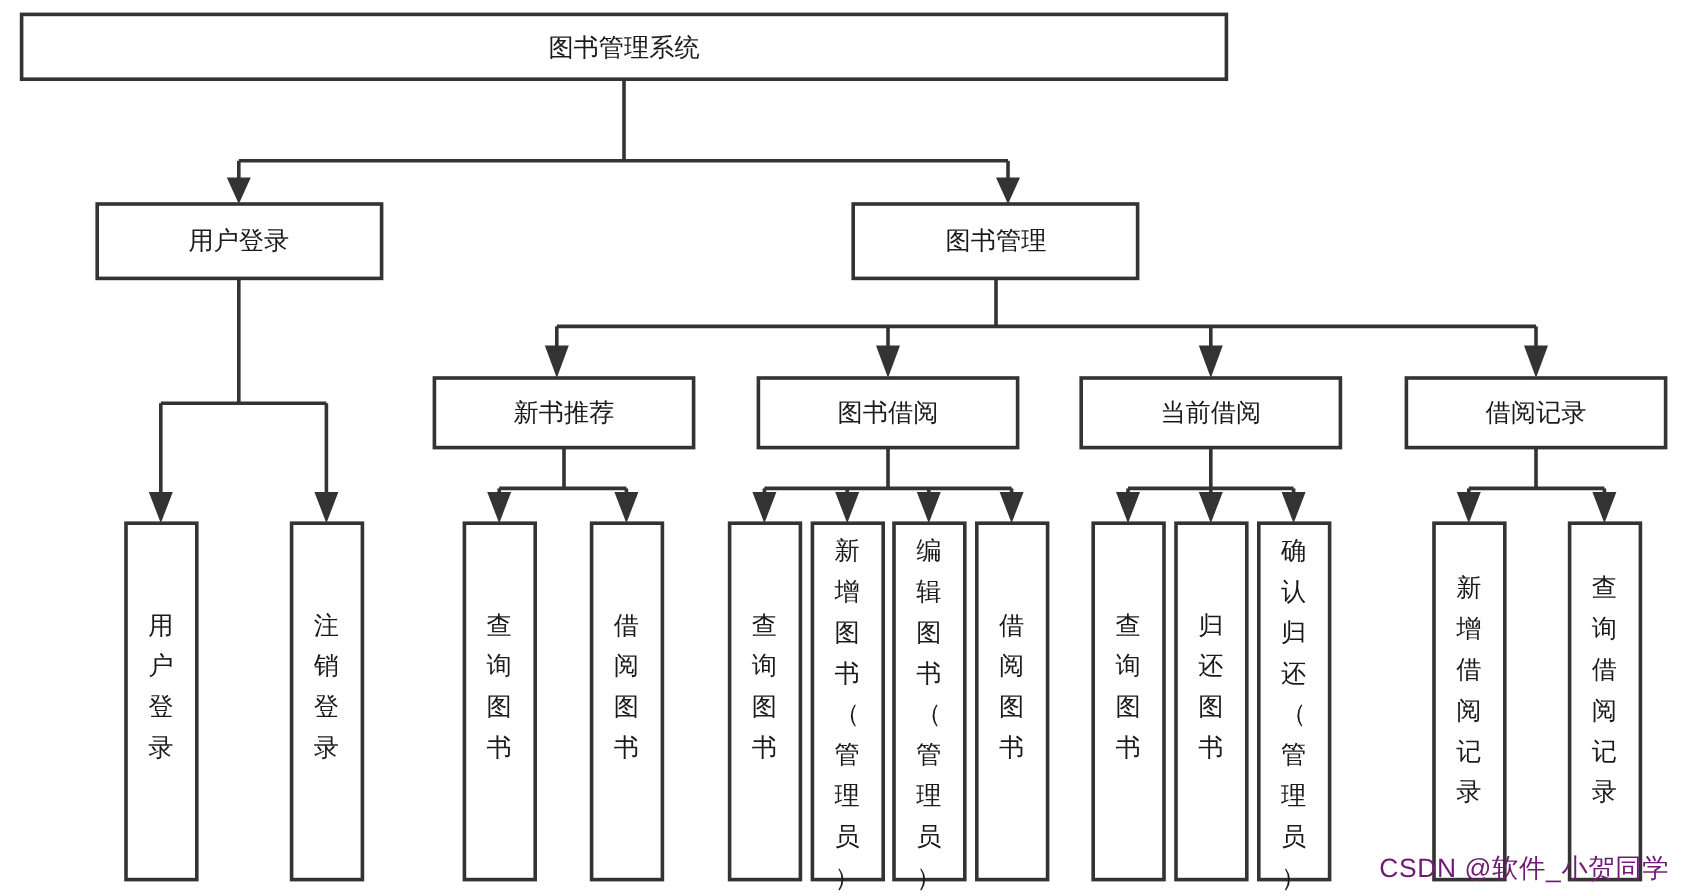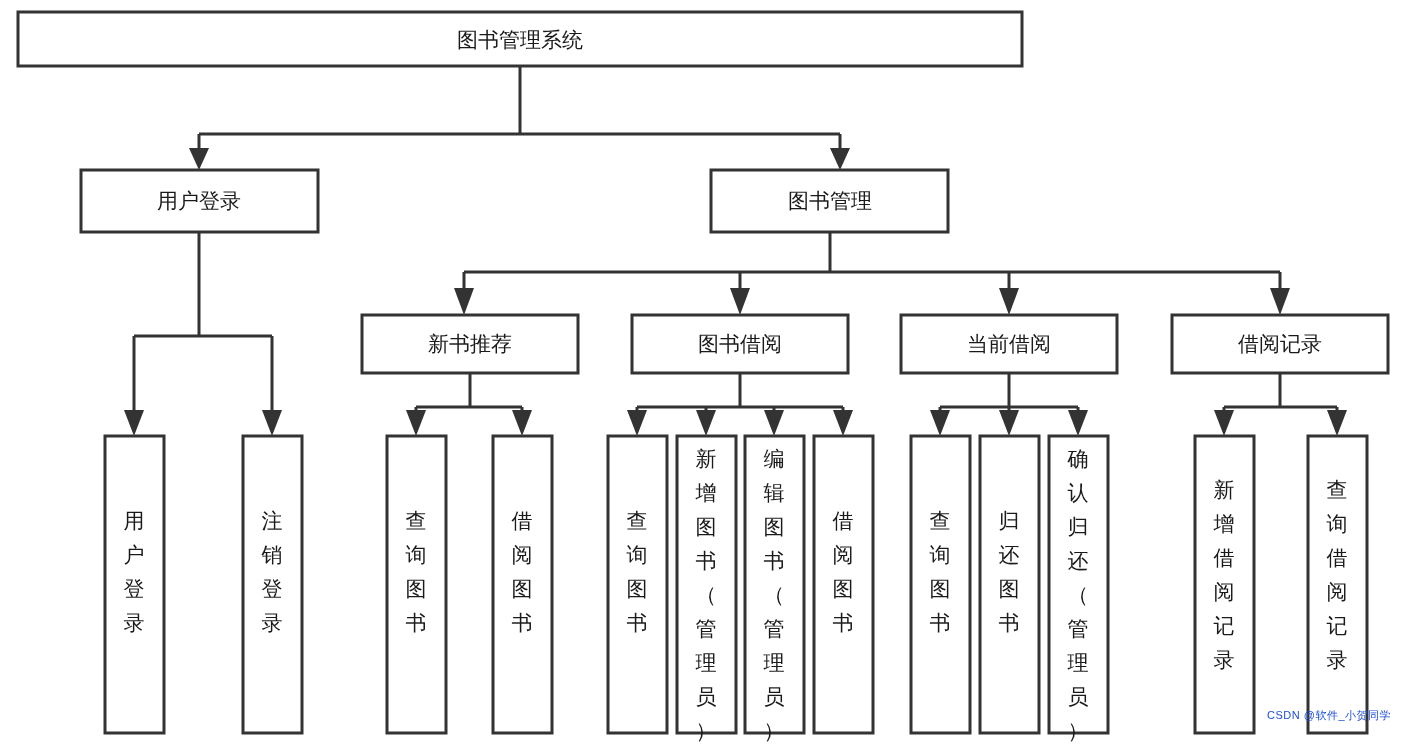--- a/index.html
+++ b/index.html
@@ -49,24 +49,24 @@
     fill: none;
     stroke-linecap: butt;
   }
   .arrow-head {
     fill: #333333;
     stroke: none;
   }
   .watermark {
     position: absolute;
     right: 14px;
-    bottom: 24px;
-    font-family: "Liberation Sans", "DejaVu Sans", sans-serif;
-    font-size: 11px;
-    color: #1d4ed8;
+    bottom: 8px;
+    font-family: "Liberation Sans", "DejaVu Sans", sans-serif;
+    font-size: 22px;
+    color: #701a75;
     white-space: nowrap;
     pointer-events: none;
     letter-spacing: 0.5px;
   }
 </style>
 </head>
 <body>
 
 <div id="diagram-root">
 

